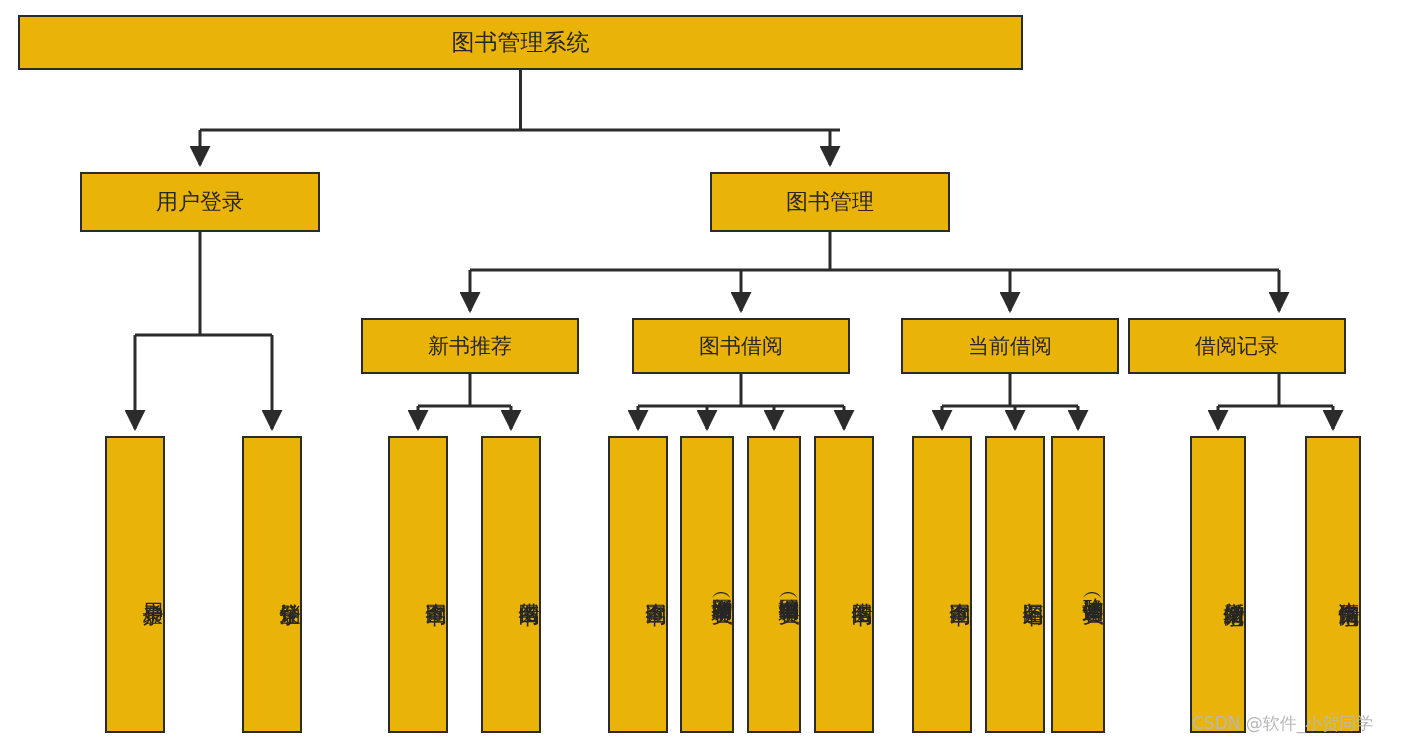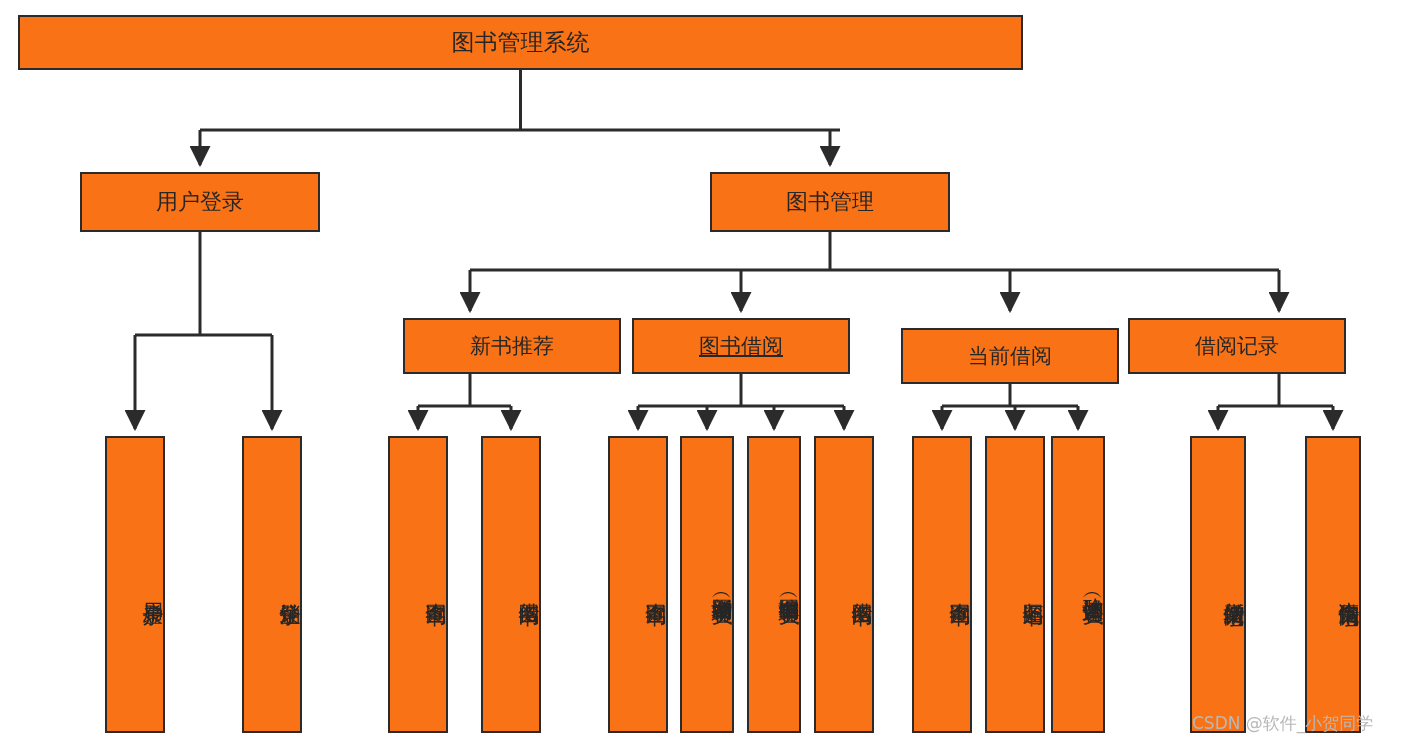--- a/index.html
+++ b/index.html
@@ -23,21 +23,21 @@
     left: 0;
     top: 0;
     width: 1405px;
     height: 747px;
     pointer-events: none;
   }
   .node {
     position: absolute;
     box-sizing: border-box;
     border: 2px solid #2b2b2b;
-    background: #f97316;
+    background: #eab308;
     display: flex;
     align-items: center;
     justify-content: center;
     text-align: center;
     color: #262626;
     z-index: 2;
   }
   .node.root {
     font-size: 23px;
   }
@@ -132,27 +132,27 @@
     <span>图书管理系统</span>
   </div>
 
   <div class="node lvl2" style="left:80px; top:172px; width:240px; height:60px;">
     <span>用户登录</span>
   </div>
   <div class="node lvl2" style="left:710px; top:172px; width:240px; height:60px;">
     <span>图书管理</span>
   </div>
 
-  <div class="node lvl3" style="left:361px; top:318px; width:218px; height:56px;margin-left:42px;">
+  <div class="node lvl3" style="left:361px; top:318px; width:218px; height:56px;">
     <span>新书推荐</span>
   </div>
-  <div class="node lvl3" style="left:632px; top:318px; width:218px; height:56px;text-decoration:underline;">
+  <div class="node lvl3" style="left:632px; top:318px; width:218px; height:56px;">
     <span>图书借阅</span>
   </div>
-  <div class="node lvl3" style="left:901px; top:328px; width:218px; height:56px;">
+  <div class="node lvl3" style="left:901px; top:318px; width:218px; height:56px;">
     <span>当前借阅</span>
   </div>
   <div class="node lvl3" style="left:1128px; top:318px; width:218px; height:56px;">
     <span>借阅记录</span>
   </div>
 
   <div class="node leaf" style="left:105px; top:436px; width:60px; height:297px;">
     <span>用户登录</span>
   </div>
   <div class="node leaf" style="left:242px; top:436px; width:60px; height:297px;">

